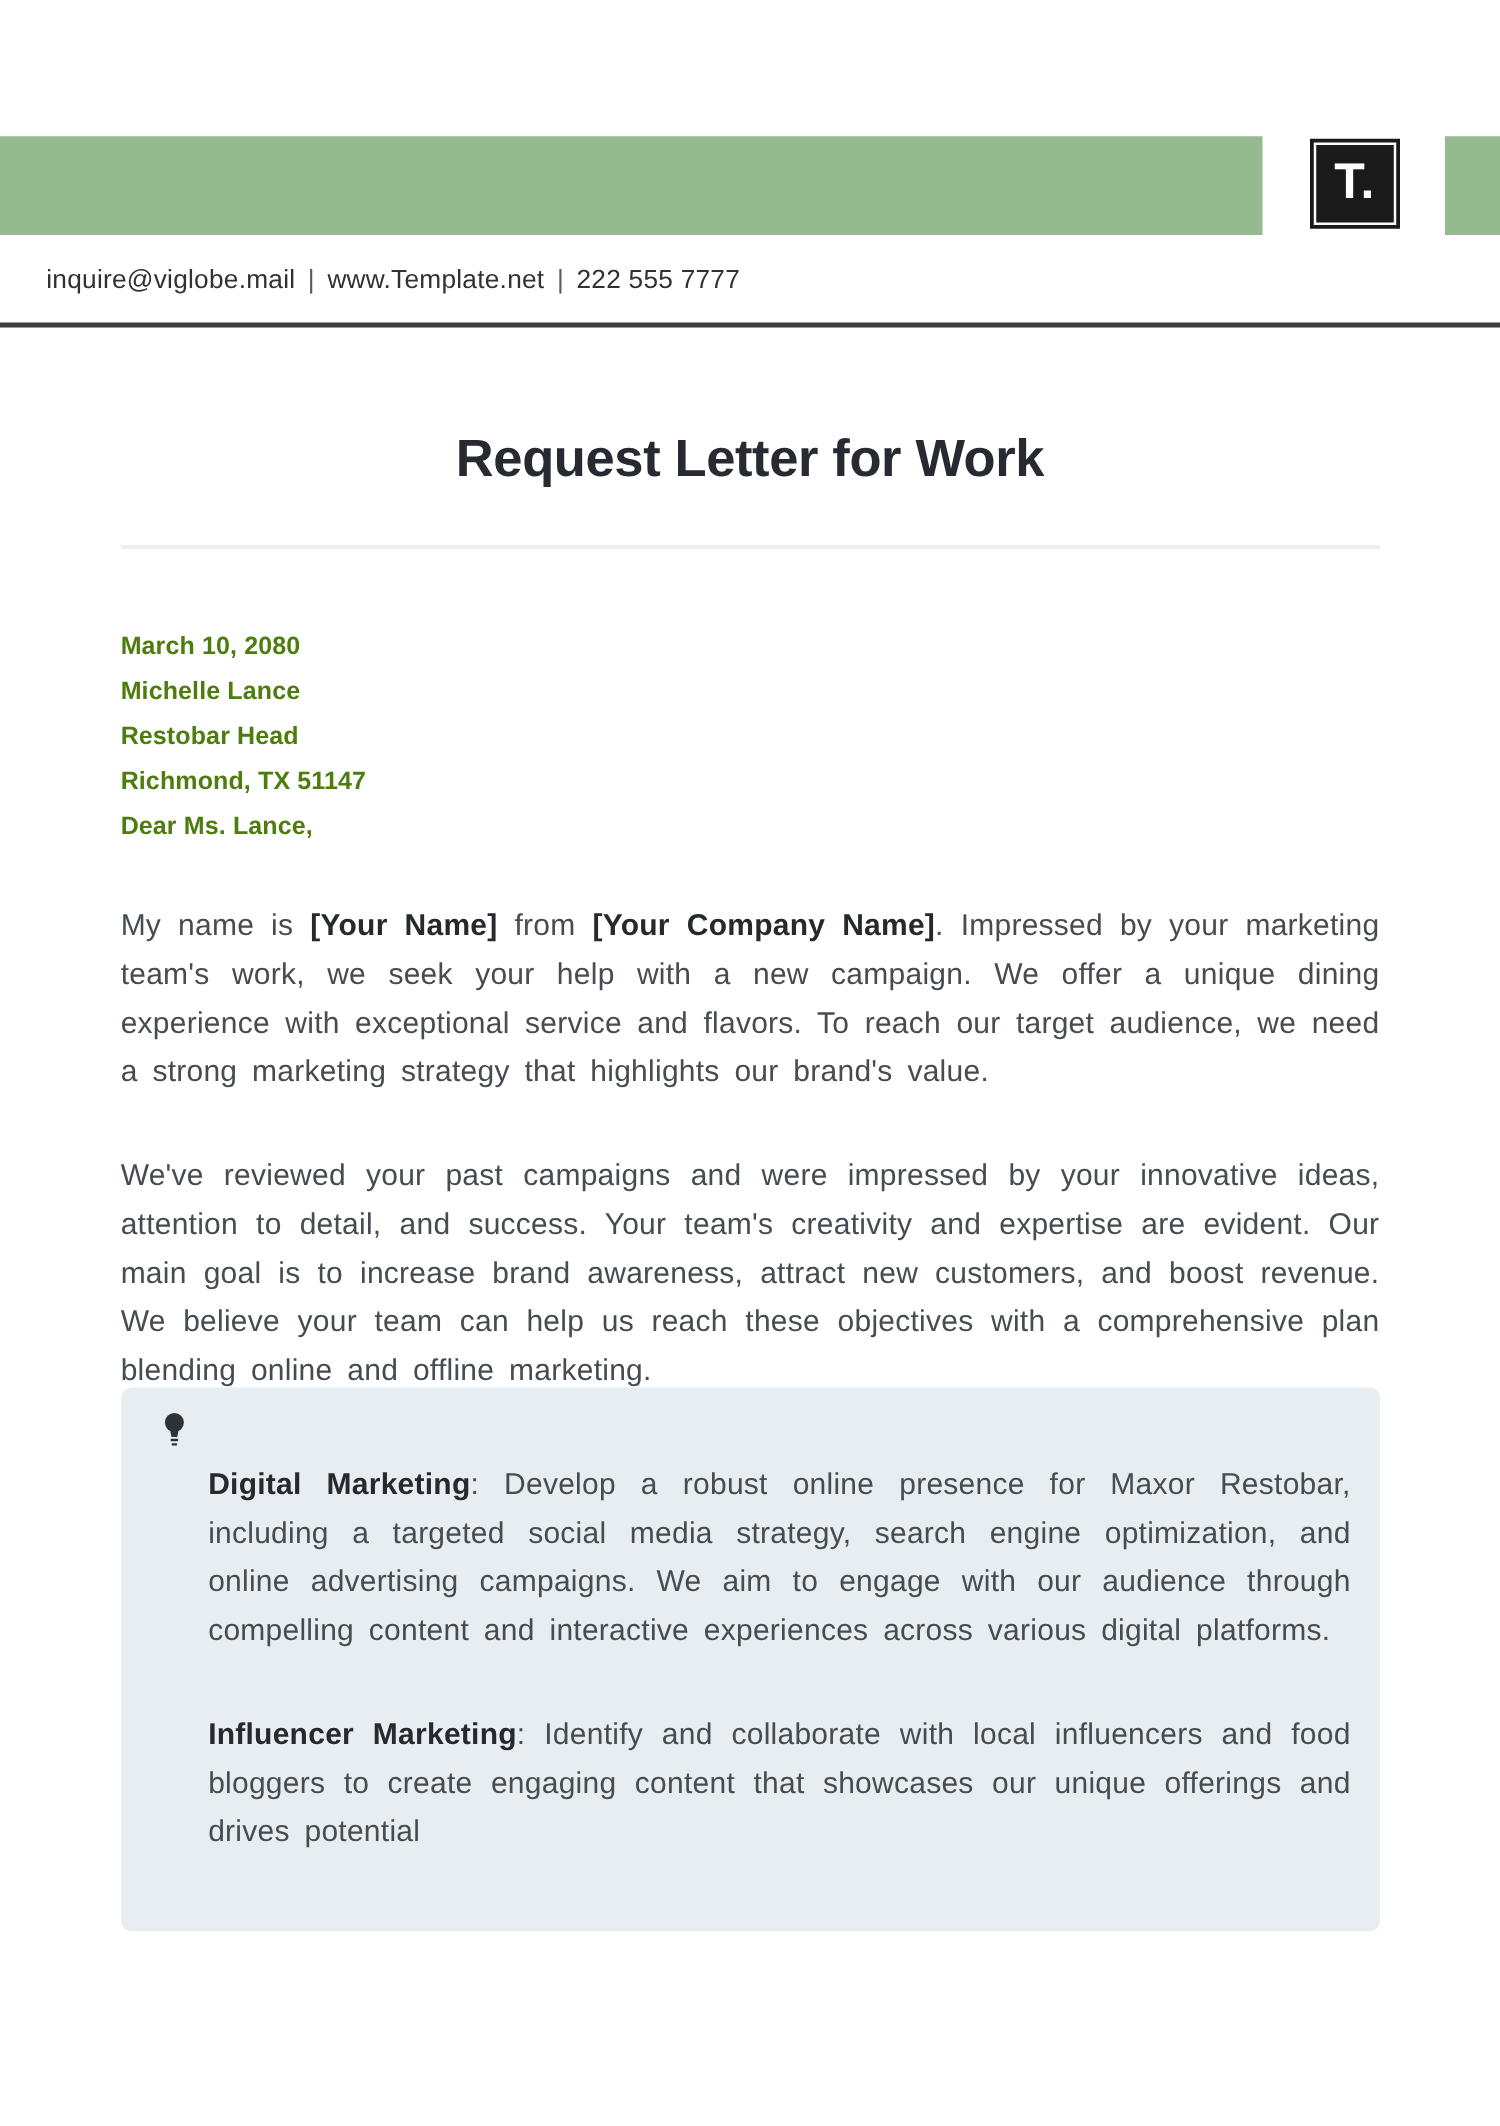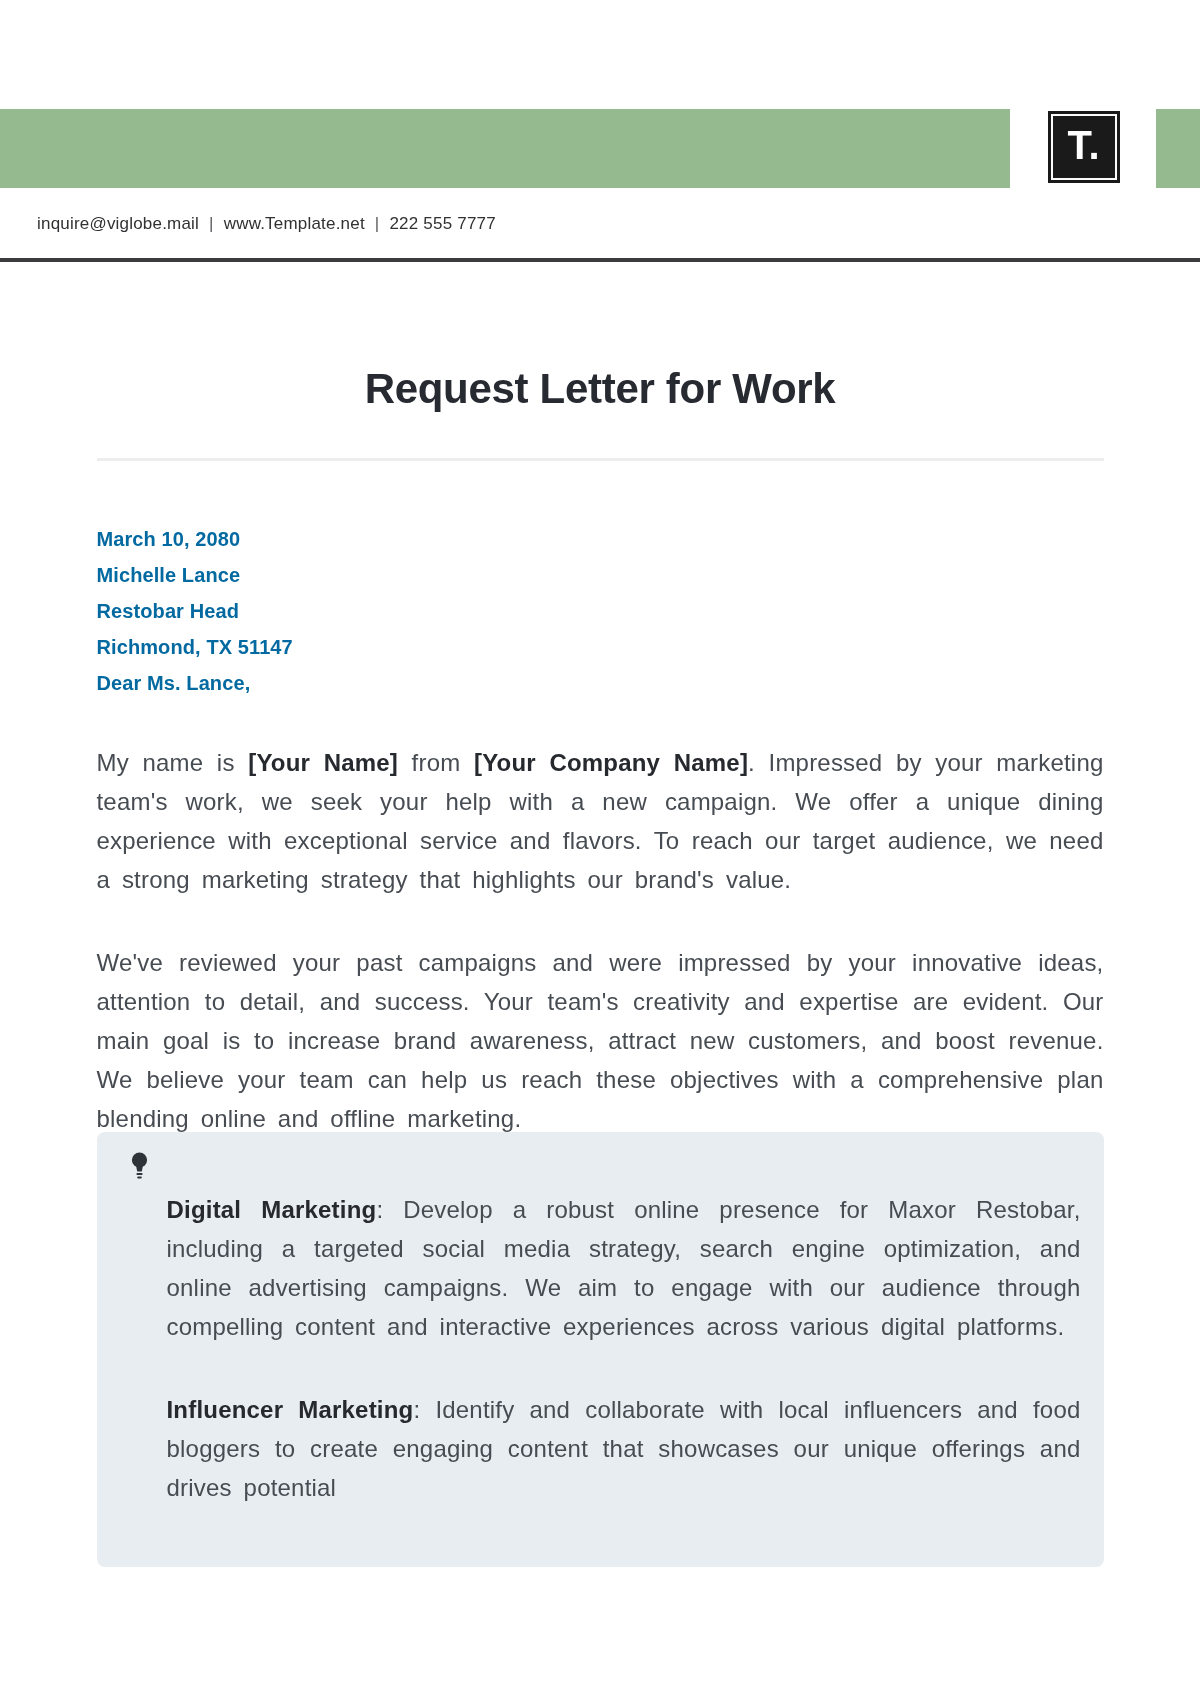--- a/index.html
+++ b/index.html
@@ -36,51 +36,51 @@
     color: #ffffff;
     font-weight: 700;
     font-size: 40px;
     line-height: 1;
     letter-spacing: 1px;
     transform: translateY(-2px);
   }
 
   .contact {
     margin: 26px 0 0 37px;
-    font-size: 17px;
+    font-size: 21px;
     line-height: 20px;
     color: #313134;
     letter-spacing: 0.2px;
   }
   .contact .sep { margin: 0 10px; color: #5a5a5e; }
 
   .rule-dark { margin-top: 24px; height: 4px; background: #3c3c3e; }
 
   
   .content { width: 1007px; margin: 0 auto; }
 
   h1.doc-title {
-    margin: 102px 0 0 0;
+    margin: 80px 0 0 0;
     text-align: center;
     font-size: 42px;
     line-height: 50px;
     font-weight: 700;
     color: #272b31;
     letter-spacing: -0.3px;
   }
 
   .rule-light { margin-top: 44px; height: 3px; background: #ededee; }
 
   .address { margin-top: 60px; }
   .address p {
     margin: 0 0 0 0;
     font-size: 20px;
     line-height: 36px;
     font-weight: 700;
-    color: #0369a1;
+    color: #4d7c0f;
     letter-spacing: 0.1px;
   }
   .address p:first-child { margin-top: 0; }
 
   .para {
     font-size: 24px;
     line-height: 39px;
     color: #474c52;
     text-align: justify;
     letter-spacing: 0.2px;

